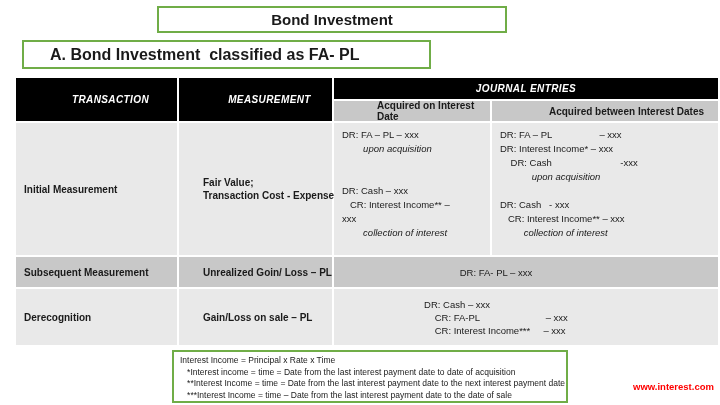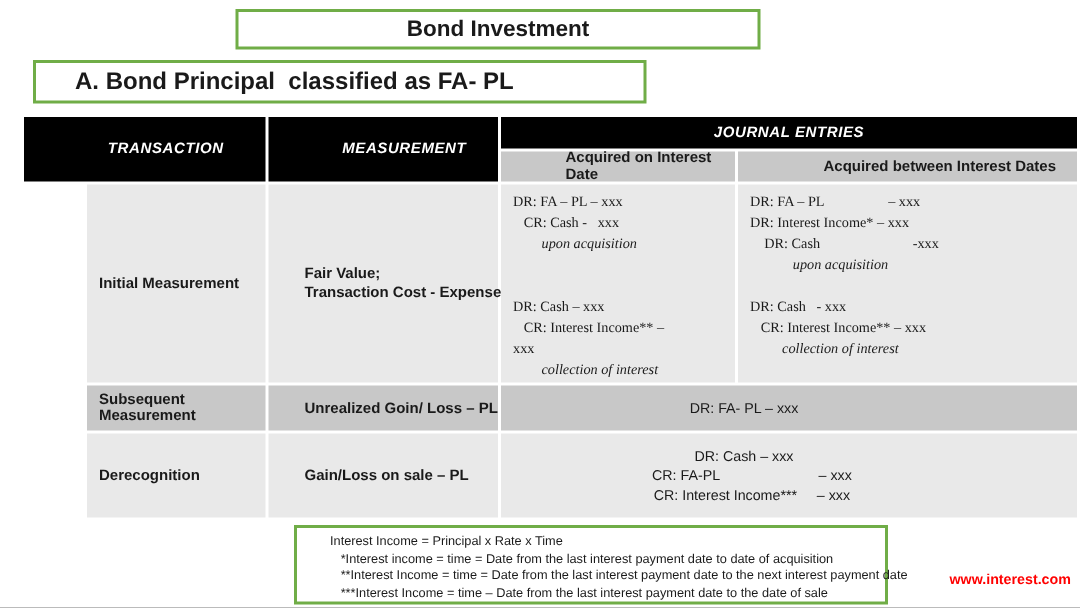--- a/index.html
+++ b/index.html
@@ -34,54 +34,54 @@
     font-size:10px; font-weight:bold; letter-spacing:.4px;font-style:italic;
   }
   .span2r { grid-row:1 / span 2;padding-left:28px; }
   .span2c { grid-column:3 / span 2; }
   .subhdr {
     background:var(--band-dark,#c7c7c7);
     display:flex; align-items:center; justify-content:center;
     font-size:10px; font-weight:bold;padding-left:43px;
   }
   .light { background:var(--band-light,#e9e9e9); }
-  .dark  { background:var(--band-dark,#c7c7c7);justify-content:center; }
-  .tcell { font-size:10px; font-weight:bold; display:flex; align-items:center; padding-left:8px;margin-left:42px; }
+  .dark  { background:var(--band-dark,#c7c7c7); }
+  .tcell { font-size:10px; font-weight:bold; display:flex; align-items:center; padding-left:8px; }
   .mcell { font-size:10px; font-weight:bold; display:flex; flex-direction:column; justify-content:center; padding-left:24px; }
   .mcell .jline { line-height:13px; min-height:13px; white-space:pre; }
-  .jcell { font-size:9.5px; padding:5px 0 0 8px;font-family:Liberation Serif, serif; }
+  .jcell { font-size:9.5px; padding:5px 0 0 8px; }
   .jcell .jline { white-space:pre; line-height:14px; min-height:14px; }
   .jmerged {
     display:flex; align-items:center; justify-content:center; font-size:9.5px;
   }
-  .jmerged .inner { text-align:center; transform:translateX(-30px); }
+  .jmerged .inner { text-align:left; transform:translateX(-30px); }
   .jmerged .jline { white-space:pre; line-height:13px; min-height:13px; }
   .italic { font-style:italic; }
   .footnote-box {
-    position:absolute; left:196px; top:350px; width:396px; height:53px;
+    position:absolute; left:172px; top:350px; width:396px; height:53px;
     border:2px solid var(--accent-green,#70AD47);
-    padding:3px 22px; font-size:8.5px;
+    padding:3px 6px; font-size:8.5px;
   }
   .footnote-box .jline { white-space:pre; line-height:11.5px; min-height:11.5px; }
   .website {
     position:absolute; left:633px; top:381px;
     color:var(--website-red,#f00); font-size:9.5px; font-weight:bold;
   }
 </style>
 </head>
 <body>
 
 <div class="slide">
 
   <div class="title-box">
     <span>Bond Investment</span>
   </div>
 
   <div class="subtitle-box">
-    <span>A. Bond Principal  classified as FA- PL</span>
+    <span>A. Bond Investment  classified as FA- PL</span>
   </div>
 
   <div class="tbl">
 
     <div class="hdr span2r" style="grid-column:1">
       <span>TRANSACTION</span>
     </div>
     <div class="hdr span2r" style="grid-column:2">
       <span>MEASUREMENT</span>
     </div>
@@ -97,21 +97,20 @@
 
     <div class="light tcell" style="grid-column:1; grid-row:3">
       <span>Initial Measurement</span>
     </div>
     <div class="light mcell" style="grid-column:2; grid-row:3">
         <div class="jline">Fair Value;</div>
         <div class="jline">Transaction Cost - Expense</div>
       </div>
     <div class="light jcell" style="grid-column:3; grid-row:3">
         <div class="jline">DR: FA – PL – xxx</div>
-        <div class="jline">   CR: Cash -   xxx</div>
         <div class="jline italic">        upon acquisition</div>
         <div class="jline"> </div>
         <div class="jline"> </div>
         <div class="jline">DR: Cash – xxx</div>
         <div class="jline">   CR: Interest Income** –</div>
         <div class="jline">xxx</div>
         <div class="jline italic">        collection of interest</div>
       </div>
     <div class="light jcell" style="grid-column:4; grid-row:3">
         <div class="jline">DR: FA – PL                  – xxx</div>

